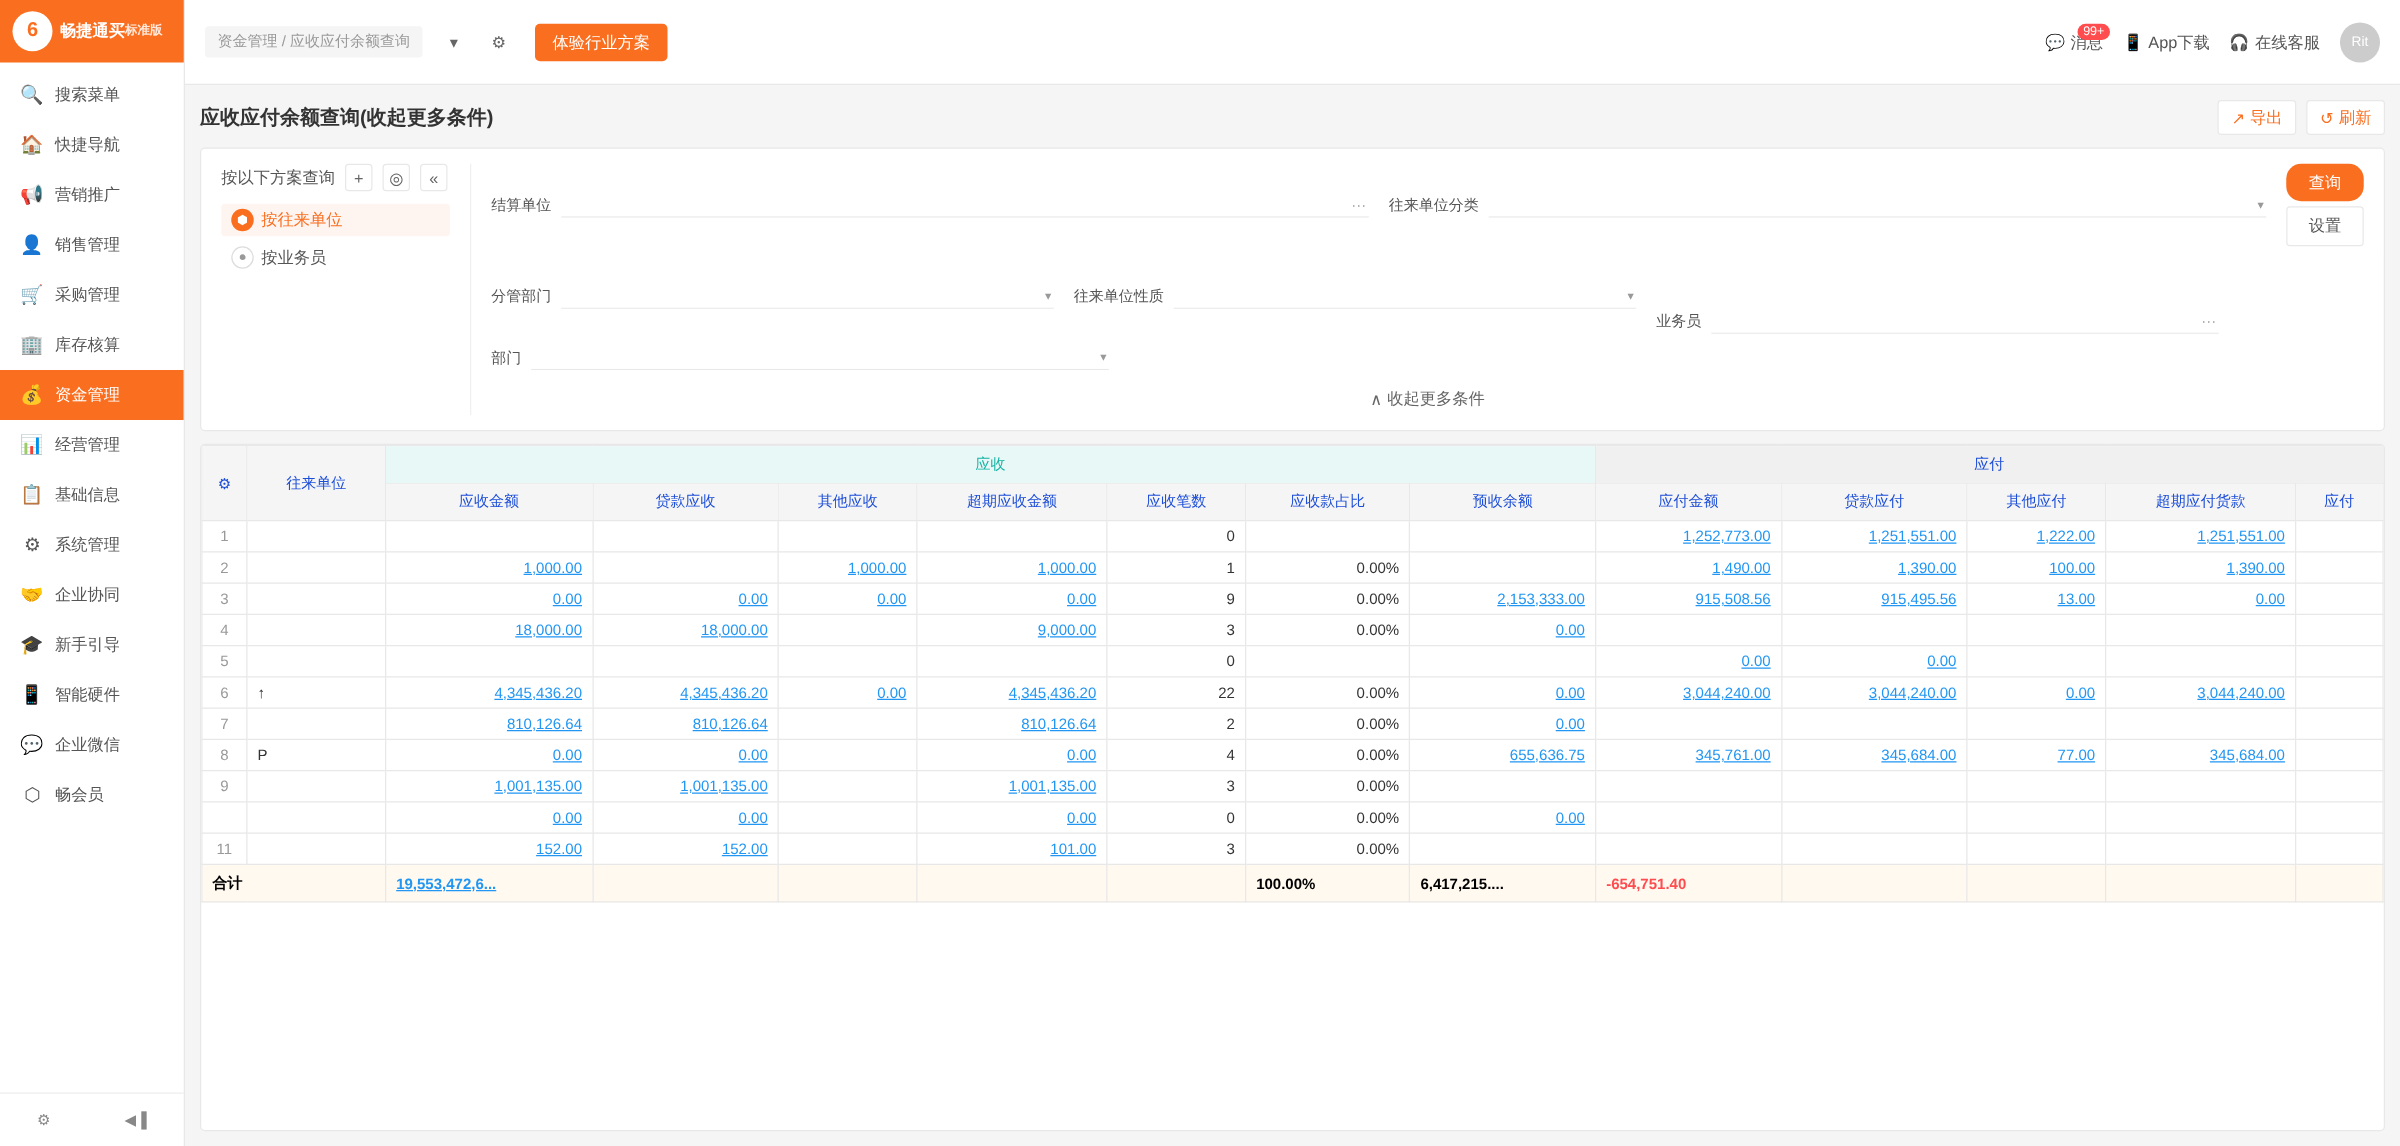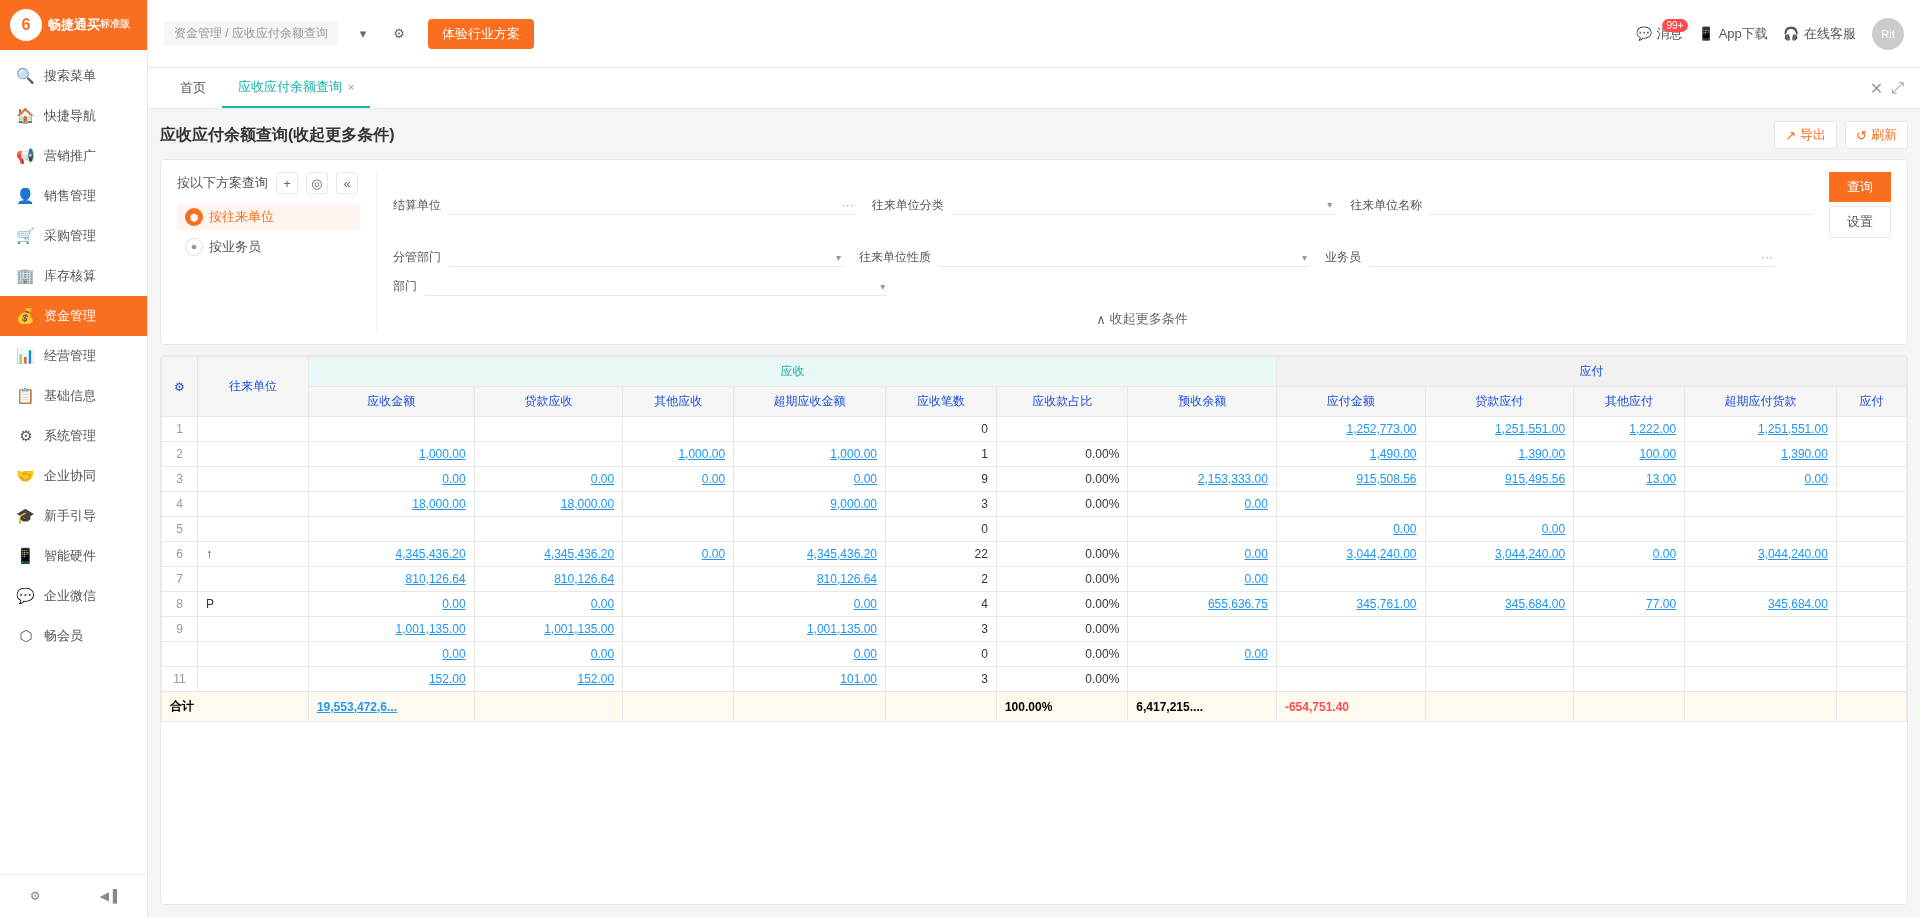--- a/index.html
+++ b/index.html
@@ -48,21 +48,21 @@
     .page-content { flex: 1; overflow: hidden; display: flex; flex-direction: column; background: #f5f5f5; padding: 12px; }
     .page-header { display: flex; align-items: center; justify-content: space-between; margin-bottom: 10px; }
     .page-title { font-size: 16px; font-weight: bold; color: #333; }
     .page-header-actions { display: flex; gap: 8px; }
     .action-btn { display: flex; align-items: center; gap: 4px; padding: 4px 10px; cursor: pointer; color: #fa6e1f; background: #fff; border: 1px solid #e8e8e8; border-radius: 3px; font-size: 12px; }
 
     
     .filter-area { background: #fff; border-radius: 4px; padding: 12px 16px; margin-bottom: 10px; border: 1px solid #e8e8e8; }
     .filter-icon-btn { width: 22px; height: 22px; display: flex; align-items: center; justify-content: center; border: 1px solid #e8e8e8; border-radius: 3px; cursor: pointer; color: #666; font-size: 13px; }
     .collapse-btn { display: flex; align-items: center; gap: 4px; color: #666; cursor: pointer; font-size: 12px; margin: 0 auto; padding: 4px 10px; }
-    .query-btn { background: #fa6e1f; color: #fff; border: none; padding: 6px 18px; border-radius: 0; cursor: pointer; font-size: 13px; }
+    .query-btn { background: #fa6e1f; color: #fff; border: none; padding: 6px 18px; border-radius: 12px; cursor: pointer; font-size: 13px; }
     .settings-btn { background: #fff; color: #555; border: 1px solid #e8e8e8; padding: 6px 12px; border-radius: 3px; cursor: pointer; font-size: 13px; }
 
     
     .table-container { flex: 1; overflow: auto; background: #fff; border-radius: 4px; border: 1px solid #e8e8e8; }
     table { width: 100%; border-collapse: collapse; min-width: 1500px; }
     thead tr th { background: #f5f5f5; border: 1px solid #e8e8e8; padding: 6px 8px; text-align: center; font-weight: normal; color: #1d4ed8; font-size: 12px; white-space: nowrap; position: sticky; top: 0; z-index: 1; }
     tbody tr td { border: 1px solid #e8e8e8; padding: 5px 8px; text-align: right; font-size: 12px; color: #333; white-space: nowrap; }
     tbody tr td:nth-child(1) { text-align: center; color: #999; width: 36px; }
     tbody tr td:nth-child(2) { text-align: left; color: #333; }
     .link-cell { color: #2196f3; text-decoration: underline; cursor: pointer; }
@@ -173,31 +173,20 @@
         <span>App下载</span>
       </div>
       <div class="notification-area">
         <span>🎧</span>
         <span>在线客服</span>
       </div>
       <div class="user-avatar" style="background:#ccc; display:flex; align-items:center; justify-content:center; font-size:11px; color:#fff;">Rit</div>
     </div>
   </div>
 
-  <div class="tab-bar">
-    <div class="tab-home">首页</div>
-    <div class="tab-item">
-      <span>应收应付余额查询</span>
-      <span class="tab-close">×</span>
-    </div>
-    <div class="tab-bar-right">
-      <span class="tab-bar-icon">✕</span>
-      <span class="tab-bar-icon">⤢</span>
-    </div>
-  </div>
 
   <div class="page-content">
 
     <div class="page-header">
       <div class="page-title">应收应付余额查询(收起更多条件)</div>
       <div class="page-header-actions">
         <button class="action-btn">
           <span>↗</span>
           <span>导出</span>
         </button>
@@ -237,47 +226,41 @@
                 <span style="position:absolute; right:2px; color:#999; font-size:12px;">···</span>
               </div>
             </div>
             <div style="display:flex; align-items:center; flex:1; position:relative;">
               <span style="color:#555; font-size:12px; white-space:nowrap; margin-right:8px;">往来单位分类</span>
               <div style="flex:1; border-bottom:1px solid #e8e8e8; position:relative; display:flex; align-items:center;">
                 <input style="flex: 1 1 0%; border: none; outline: none; padding: 2px 20px 2px 4px; font-size: 12px;">
                 <span style="position:absolute; right:2px; color:#999; font-size:10px;">▾</span>
               </div>
             </div>
-            <div style="display:flex; align-items:center; flex:1; position:relative;">
-              <span style="color:#555; font-size:12px; white-space:nowrap; margin-right:8px;">往来单位名称</span>
-              <div style="flex:1; border-bottom:1px solid #e8e8e8; position:relative; display:flex; align-items:center;">
-                <input style="flex: 1 1 0%; border: none; outline: none; padding: 2px 20px 2px 4px; font-size: 12px;">
-              </div>
-            </div>
             <div style="display:flex; flex-direction:column; gap:4px;">
               <button class="query-btn">查询</button>
               <button class="settings-btn">设置</button>
             </div>
           </div>
           <div style="display:flex; gap:16px; align-items:center;">
             <div style="display:flex; align-items:center; flex:1;">
               <span style="color:#555; font-size:12px; white-space:nowrap; margin-right:8px;">分管部门</span>
               <div style="flex:1; border-bottom:1px solid #e8e8e8; position:relative; display:flex; align-items:center;">
                 <input style="flex: 1 1 0%; border: none; outline: none; padding: 2px 20px 2px 4px; font-size: 12px;">
                 <span style="position:absolute; right:2px; color:#999; font-size:10px;">▾</span>
               </div>
             </div>
             <div style="display:flex; align-items:center; flex:1;">
               <span style="color:#555; font-size:12px; white-space:nowrap; margin-right:8px;">往来单位性质</span>
               <div style="flex:1; border-bottom:1px solid #e8e8e8; position:relative; display:flex; align-items:center;">
                 <input style="flex: 1 1 0%; border: none; outline: none; padding: 2px 20px 2px 4px; font-size: 12px;">
                 <span style="position:absolute; right:2px; color:#999; font-size:10px;">▾</span>
               </div>
             </div>
-            <div style="display:flex; align-items:center; flex:1;">
+            <div style="display:flex; align-items:center; flex:1;margin-top:41px;">
               <span style="color:#555; font-size:12px; white-space:nowrap; margin-right:8px;">业务员</span>
               <div style="flex:1; border-bottom:1px solid #e8e8e8; position:relative; display:flex; align-items:center;">
                 <input style="flex: 1 1 0%; border: none; outline: none; padding: 2px 20px 2px 4px; font-size: 12px;">
                 <span style="position:absolute; right:2px; color:#999; font-size:12px;">···</span>
               </div>
             </div>
             <div style="width:100px;"></div>
           </div>
           <div style="display:flex; gap:16px; align-items:center;">
             <div style="display:flex; align-items:center; flex:1; max-width:33%;">

